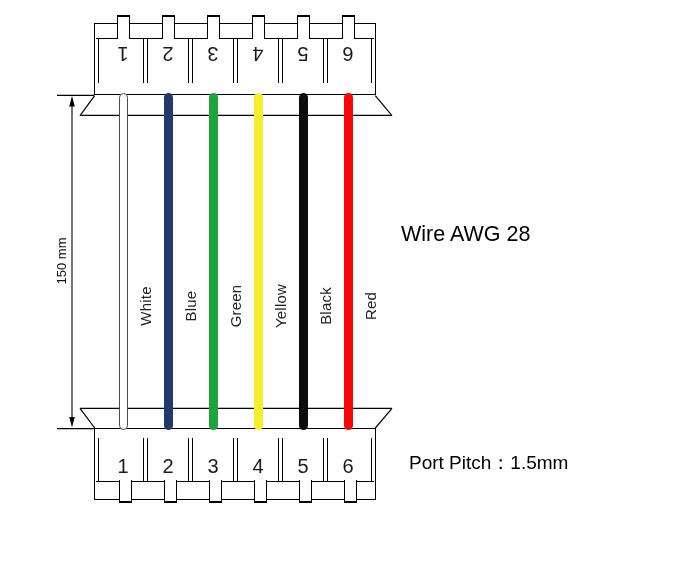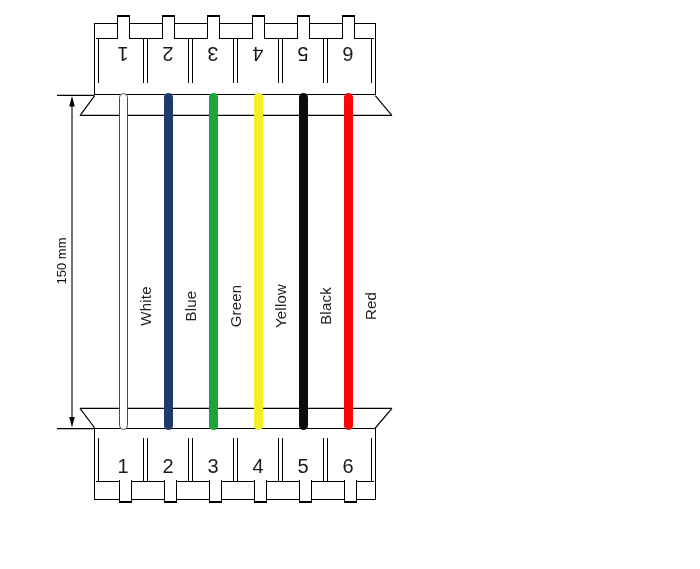--- a/index.html
+++ b/index.html
@@ -196,14 +196,16 @@
       <div class="wire-label" style="left: 235px; top: 306px;">Green</div>
       <div class="wire" style="left: 253.5px; background: rgb(244, 238, 43);"></div>
       <div class="wire-label" style="left: 280px; top: 306px;">Yellow</div>
       <div class="wire" style="left: 298.5px; background: rgb(13, 13, 13);"></div>
       <div class="wire-label" style="left: 325px; top: 306px;">Black</div>
       <div class="wire" style="left: 343.5px; background: rgb(247, 7, 7);"></div>
       <div class="wire-label" style="left: 370px; top: 306px;">Red</div>
     </div>
 
   <div class="dim-label">150 mm</div>
+  <div class="title-text">Wire AWG 28</div>
+  <div class="pitch-text">Port Pitch：1.5mm</div>
 
 </div>
 
 </body></html>

